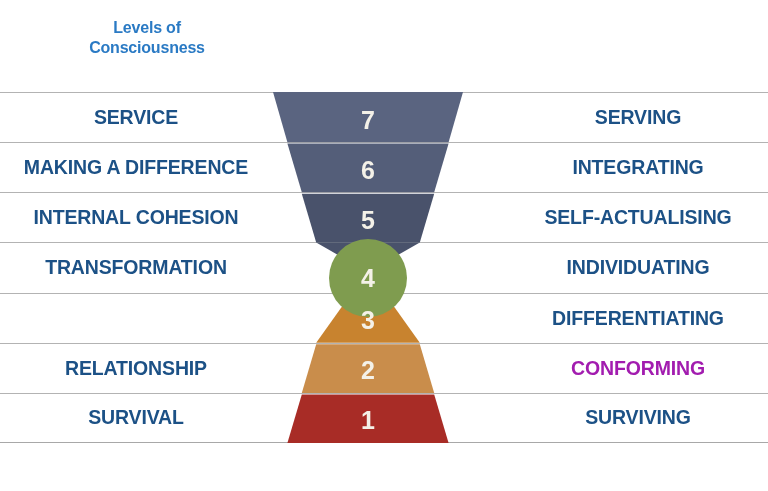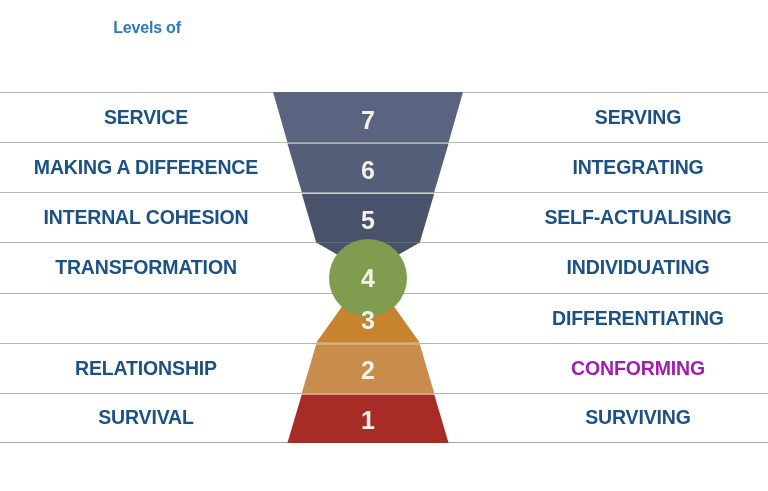--- a/index.html
+++ b/index.html
@@ -56,21 +56,21 @@
     height: 100%;
     display: flex;
     align-items: center;
     justify-content: center;
     font-size: 19.5px;
     font-weight: bold;
     color: #1c5186;
     letter-spacing: -0.15px;
     white-space: nowrap;
   }
-  .cell-left  { left: 12px;   width: 268px; }
+  .cell-left  { left: 2px;   width: 268px; }
   .cell-right { left: 488px; width: 300px; }
 
   
   #hourglass {
     position: absolute;
     left: 0;
     top: 92px;
     width: 768px;
     height: 352px;
     pointer-events: none;
@@ -89,20 +89,21 @@
     line-height: 1;
   }
 </style>
 </head>
 <body>
 
 <div id="stage">
 
   <div id="header-left" class="header-col" style="color: rgb(42, 122, 196);">
     <span class="header-line">Levels of</span>
+    <span class="header-line">Consciousness</span>
   </div>
 
   <div id="rows">
     <div class="row">
       <div class="cell cell-left" style="color: rgb(28, 81, 134);">SERVICE</div>
       <div class="cell cell-right" style="color: rgb(28, 81, 134);">SERVING</div>
     </div>
     <div class="row">
       <div class="cell cell-left" style="color: rgb(28, 81, 134);">MAKING A DIFFERENCE</div>
       <div class="cell cell-right" style="color: rgb(28, 81, 134);">INTEGRATING</div>

